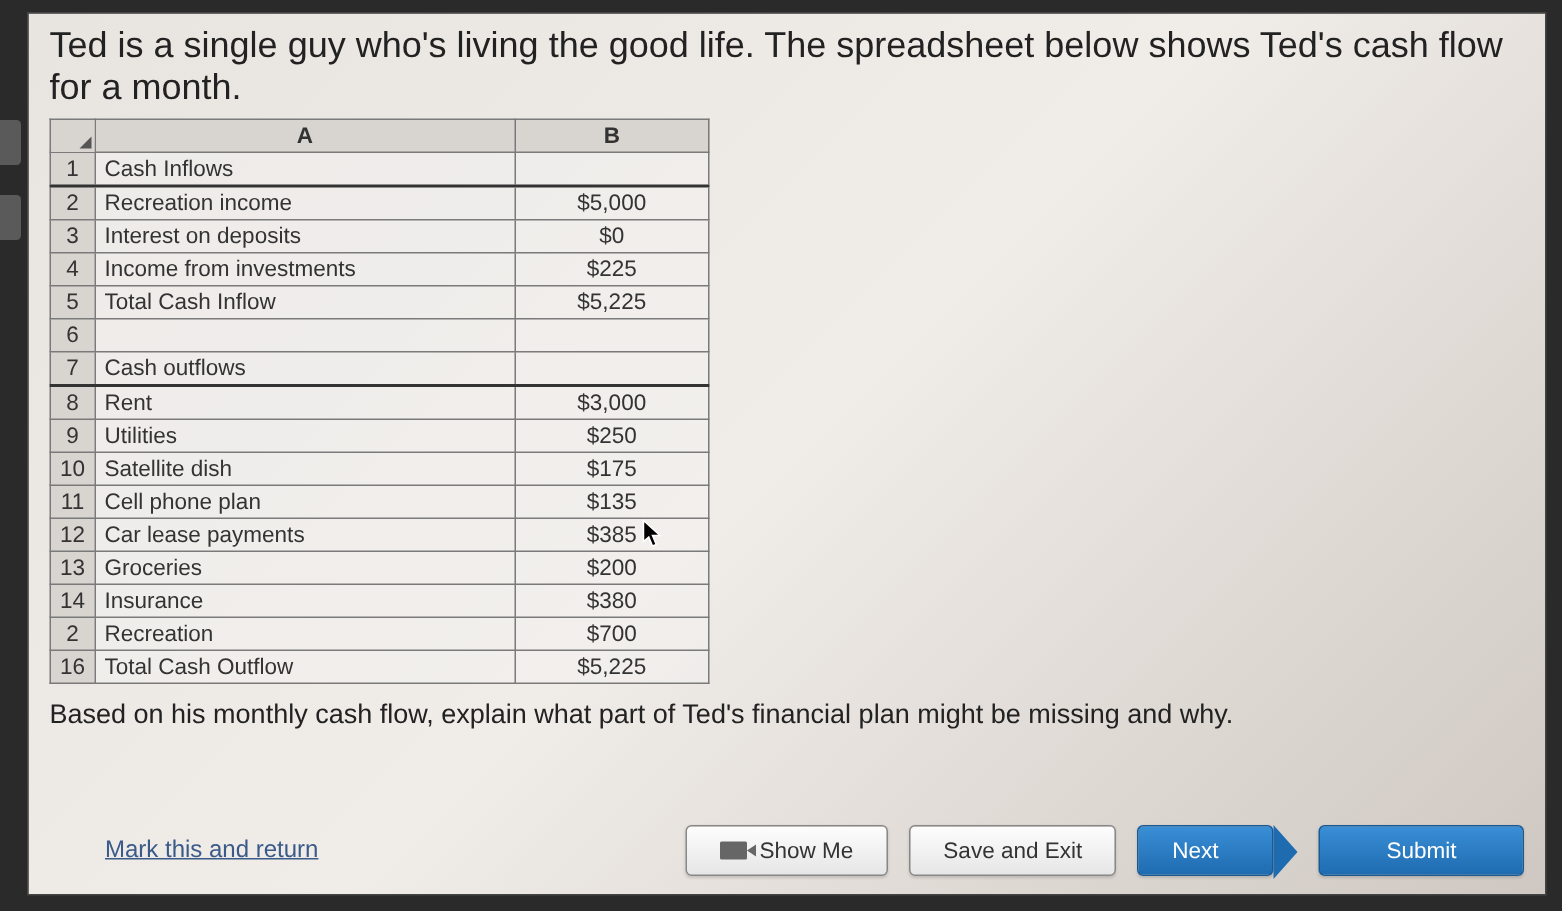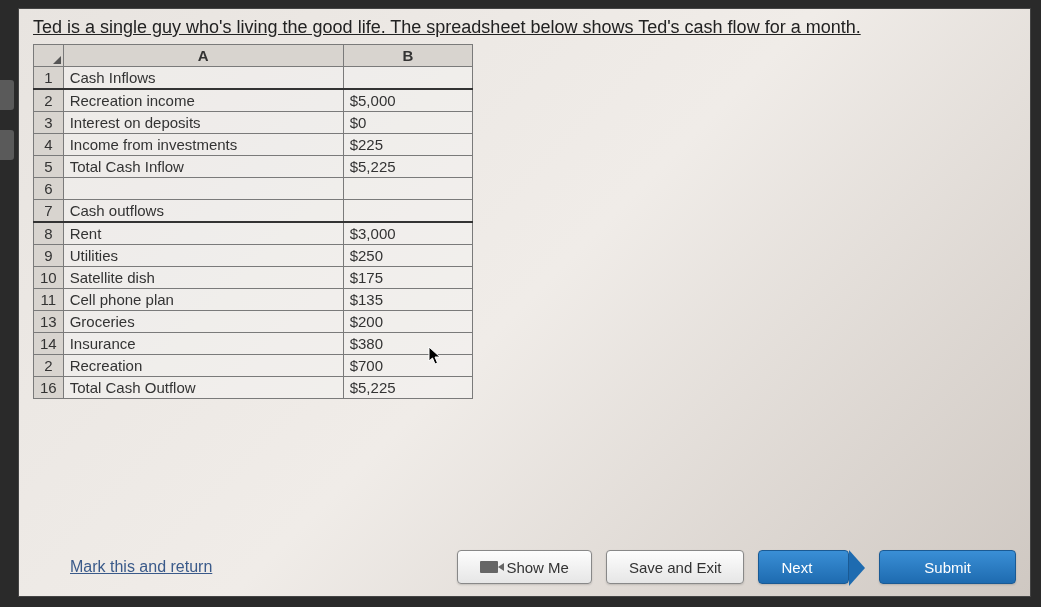--- a/index.html
+++ b/index.html
@@ -14,24 +14,23 @@
   .frame {
     position: absolute;
     top: 8px; left: 18px; right: 10px; bottom: 10px;
     background: linear-gradient(135deg, #e8e4e0 0%, #f0ece8 50%, #cfc8c2 100%);
     border: 1px solid #444;
     padding: 8px 14px 12px 14px;
     display: flex;
     flex-direction: column;
   }
   .intro {
-    font-size: 18px;
+    font-size: 24px;
     color: #222;
     margin-bottom: 6px;
-    text-decoration: underline;
   }
   .sheet {
     border-collapse: collapse;
     width: 440px;
     font-size: 15px;
     color: #333;
   }
   .sheet th, .sheet td {
     border: 1px solid #7a7a7a;
     padding: 2px 6px;
@@ -53,21 +52,21 @@
     right: 2px; bottom: 2px;
     border-left: 8px solid transparent;
     border-bottom: 8px solid #555;
   }
   .sheet td.rownum {
     text-align: center;
     background: #d8d4cf;
     width: 28px;
     color: #333;
   }
-  .sheet td.val { text-align: left; }
+  .sheet td.val { text-align: center; }
   .sheet td.colA { width: 280px; }
   .sheet tr.section td.colA { font-weight: normal; }
   .sheet tr.section td { border-bottom: 2px solid #333; }
   .question {
     font-size: 18px;
     color: #222;
     margin-top: 10px;
   }
   .footer {
     margin-top: auto;
@@ -220,20 +219,25 @@
           <td class="rownum">10</td>
           <td class="colA">Satellite dish</td>
           <td class="val">$175</td>
         </tr>
         <tr>
           <td class="rownum">11</td>
           <td class="colA">Cell phone plan</td>
           <td class="val">$135</td>
         </tr>
         <tr>
+          <td class="rownum">12</td>
+          <td class="colA">Car lease payments</td>
+          <td class="val">$385</td>
+        </tr>
+        <tr>
           <td class="rownum">13</td>
           <td class="colA">Groceries</td>
           <td class="val">$200</td>
         </tr>
         <tr>
           <td class="rownum">14</td>
           <td class="colA">Insurance</td>
           <td class="val">$380</td>
         </tr>
         <tr>
@@ -242,20 +246,21 @@
           <td class="val">$700</td>
         </tr>
         <tr>
           <td class="rownum">16</td>
           <td class="colA">Total Cash Outflow</td>
           <td class="val">$5,225</td>
         </tr>
       </tbody>
   </table>
 
+  <div class="question">Based on his monthly cash flow, explain what part of Ted's financial plan might be missing and why.</div>
 
   <div class="footer">
     <a class="mark-link">Mark this and return</a>
     <div class="btn showme">
       <span class="cam-icon"></span>
       <span>Show Me</span>
     </div>
     <div class="btn">
       <span>Save and Exit</span>
     </div>

